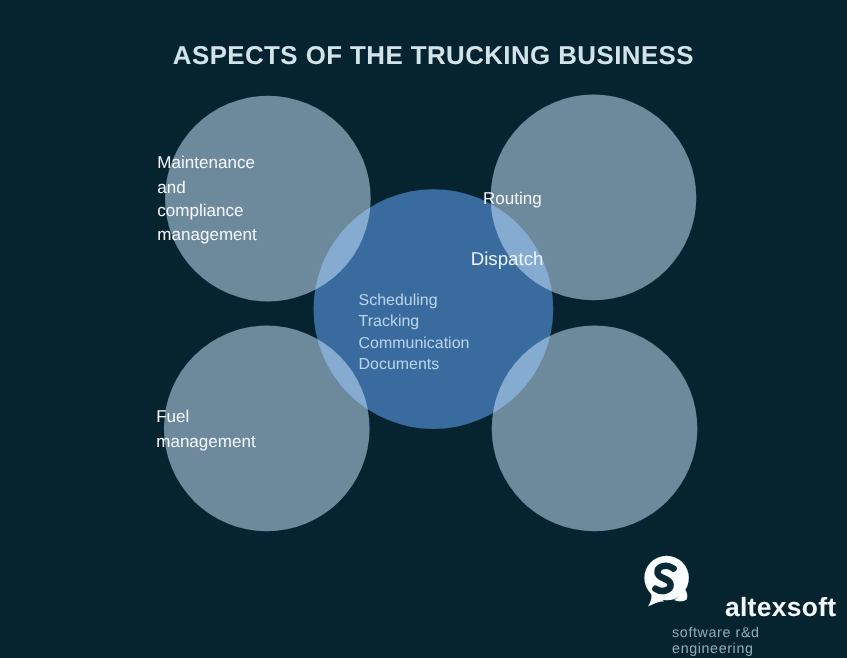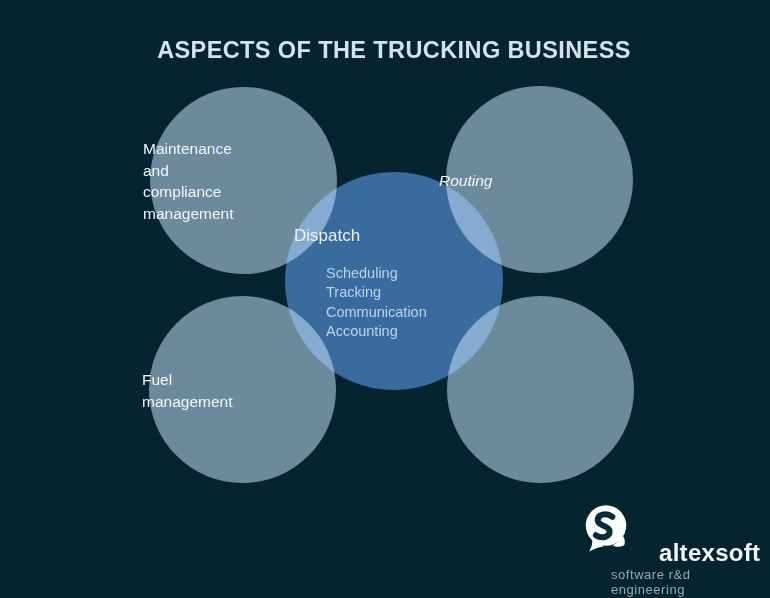--- a/index.html
+++ b/index.html
@@ -53,30 +53,30 @@
     position: absolute;
     z-index: 3;
     width: 200px;
     text-align: left;
     white-space: pre-line;
     color: var(--circle_text, #f3f7fa);
     font-size: 15.5px;
     line-height: 21.5px;
   }
   .label.maintenance { left: 143px; top: 138px; }
-  .label.routing     { left: 439px; top: 170px; font-style: italic; }
+  .label.routing     { left: 439px; top: 170px; }
   .label.fuel        { left: 142px; top: 369px; }
   .label.accounting  { left: 440px; top: 359px; }
 
   .dispatch-title {
     position: absolute;
     z-index: 3;
     left: 294px; top: 226px;
     width: 200px;
-    text-align: left;
+    text-align: right;
     font-size: 17px;
     color: var(--dispatch_text, #ecf3fa);
   }
   .dispatch-items {
     position: absolute;
     z-index: 3;
     left: 326px; top: 264px;
     width: 160px;
     text-align: left;
     white-space: pre-line;
@@ -131,21 +131,21 @@
 compliance
 management</div>
   <div class="label routing">Routing</div>
   <div class="label fuel">Fuel
 management</div>
 
   <div class="dispatch-title">Dispatch</div>
   <div class="dispatch-items">Scheduling
 Tracking
 Communication
-Accounting</div>
+Documents</div>
 
   <div class="logo">
     <svg class="logo-icon" viewBox="0 0 64 68" xmlns="http://www.w3.org/2000/svg">
       <circle cx="32" cy="30" r="27" fill="#fafdfe"></circle>
       <path d="M13 46 C14.5 53 13.5 58 9.5 64.5 C17 60.5 23 58.5 29 58 L13 46 Z" fill="#fafdfe"></path>
       <path d="M53 42 C57 46.5 58 51 56.5 56 C52 59 45.5 58.8 41 56.5 C46.5 53.5 50.5 49 53 42 Z" fill="#fafdfe"></path>
       <path d="M40.5 18.5 C32 12 20.5 15.5 21 23.5 C21.5 31 36 29.8 36.8 37.5 C37.5 45 26.5 48.5 18.5 43" fill="none" stroke="#0a2a36" stroke-width="8" stroke-linecap="round"></path>
     </svg>
     <div class="wordmark">altexsoft</div>
     <div class="tagline">software r&amp;d engineering</div>

